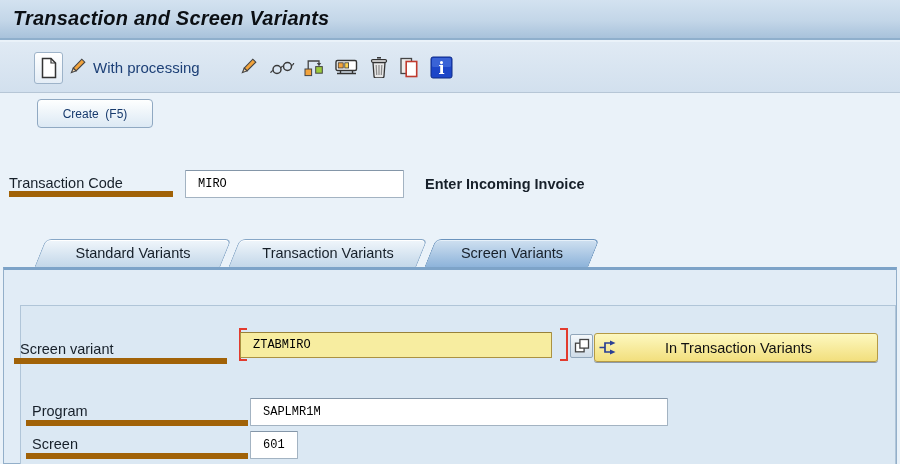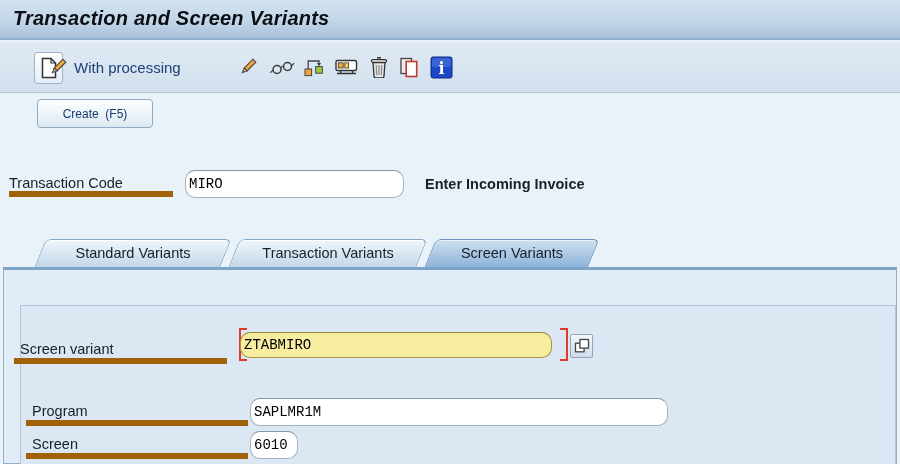--- a/index.html
+++ b/index.html
@@ -20,21 +20,21 @@
   .tbtn.framed{border:1px solid #9db3c9;border-radius:3px;background:linear-gradient(#ffffff,#e4edf6);}
   .wp-label{font-size:15px;color:#1d4077;margin-left:6px;white-space:nowrap;}
 
   
   .btn-create{position:absolute;left:37px;top:99px;width:116px;height:29px;
     background:linear-gradient(#feffff,#dce9f4);border:1px solid #90a9c2;border-radius:4px;
     font-size:12px;color:#173a6d;display:flex;align-items:center;justify-content:center;white-space:pre;box-sizing:border-box;}
 
   
   .sapin{position:absolute;box-sizing:border-box;background:#fff;border:1px solid #a3b3c2;border-top-color:#8496a8;
-    font-family:"Liberation Mono","DejaVu Sans Mono",monospace;font-size:14px;color:#000;padding:0 3px;border-radius:10px;outline:none;}
+    font-family:"Liberation Mono","DejaVu Sans Mono",monospace;font-size:12px;color:#000;padding:0 12px;border-radius:1px;outline:none;}
   .label-cell{position:absolute;font-size:14.5px;color:#17202a;border-bottom:6px solid #a16207;box-sizing:border-box;}
 
   .desc{position:absolute;font-size:14.5px;color:#17202a;}
 
   
   .tab{position:absolute;top:239px;height:28px;box-sizing:border-box;
     transform:skewX(-22deg);border:1px solid #87a7c7;border-bottom:none;border-radius:6px 6px 0 0;
     background:linear-gradient(#f0f6fb,#c3d7e9);box-shadow:inset 0 1px 0 #ffffff;}
   .tab .lbl{display:block;transform:skewX(22deg);text-align:center;line-height:26px;font-size:14.5px;white-space:nowrap;}
   .tab.active{background:linear-gradient(#cfe0f0,#8db3da);border-color:#6a93bd;box-shadow:inset 0 1px 0 #e6f0f9;z-index:3;}
@@ -73,21 +73,21 @@
 
   <div class="toolbar">
 
     <div class="tbtn framed" style="left:34px;width:27px;">
       <svg width="18" height="22" viewBox="0 0 18 22">
         <path d="M2.5 1.5 h8.5 l4.5 4.5 v14.5 h-13z" fill="#ffffff" stroke="#333" stroke-width="1.5"></path>
         <path d="M11 1.5 v4.5 h4.5" fill="none" stroke="#333" stroke-width="1.2"></path>
       </svg>
     </div>
 
-    <div class="tbtn" style="left:48px;">
+    <div class="tbtn" style="left:67px;">
       <svg width="20" height="20" viewBox="0 0 20 20">
         <path d="M6.2 11.2 L14.8 2.2 L17.8 5.2 L9 13.9z" fill="#f2a33c" stroke="#444" stroke-width="1.1"></path>
         <path d="M6.2 11.2 L9 13.9 L4.4 15.6z" fill="#f7d9b0" stroke="#444" stroke-width="1.1"></path>
       </svg>
       <span class="wp-label">With processing</span>
     </div>
 
     <div class="tbtn" style="left:238px;">
       <svg width="20" height="20" viewBox="0 0 20 20">
         <path d="M6.2 11.2 L14.8 2.2 L17.8 5.2 L9 13.9z" fill="#f2a33c" stroke="#444" stroke-width="1.1"></path>
@@ -172,20 +172,30 @@
   <input class="sapin in-yellow" style="left: 240px; top: 332px; width: 312px; height: 26px;" value="ZTABMIRO">
   <div class="bracket r"></div>
 
   <div class="btn-match">
     <svg width="16" height="16" viewBox="0 0 16 16">
       <rect x="1.5" y="5.2" width="8.6" height="8.6" fill="#ffffff" stroke="#444" stroke-width="1.3"></rect>
       <rect x="5.9" y="1.5" width="8.6" height="8.6" fill="#ffffff" stroke="#444" stroke-width="1.3"></rect>
     </svg>
   </div>
 
+  <div class="btn-itv">
+    <span class="ic">
+      <svg width="20" height="17" viewBox="0 0 20 17">
+        <path d="M1.5 8.5 H7 M7 8.5 V4 H12.5 M7 8.5 V13 H12.5" fill="none" stroke="#2a3f94" stroke-width="1.7"></path>
+        <path d="M12 1.6 L17.5 4 L12 6.4z" fill="#2a3f94"></path>
+        <path d="M12 10.6 L17.5 13 L12 15.4z" fill="#2a3f94"></path>
+      </svg>
+    </span>
+    <span class="cap">In Transaction Variants</span>
+  </div>
 
   <div class="label-cell" style="left:26px;top:399px;width:222px;height:27px;line-height:25px;padding-left:6px;">Program</div>
   <input class="sapin" style="left: 250px; top: 398px; width: 418px; height: 28px;" value="SAPLMR1M">
 
   <div class="label-cell" style="left:26px;top:432px;width:222px;height:27px;line-height:25px;padding-left:6px;">Screen</div>
   <input class="sapin" style="left: 250px; top: 431px; width: 48px; height: 28px;" value="6010">
 
 </div>
 
 </body></html>

